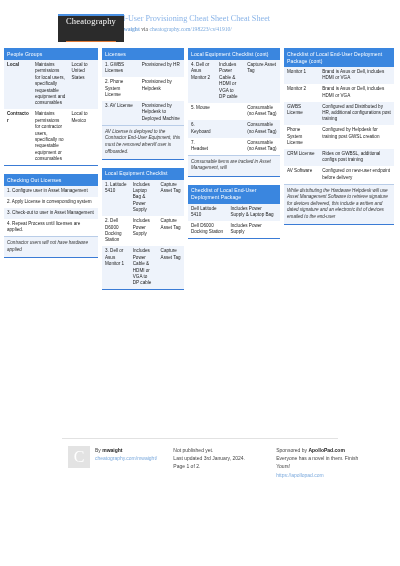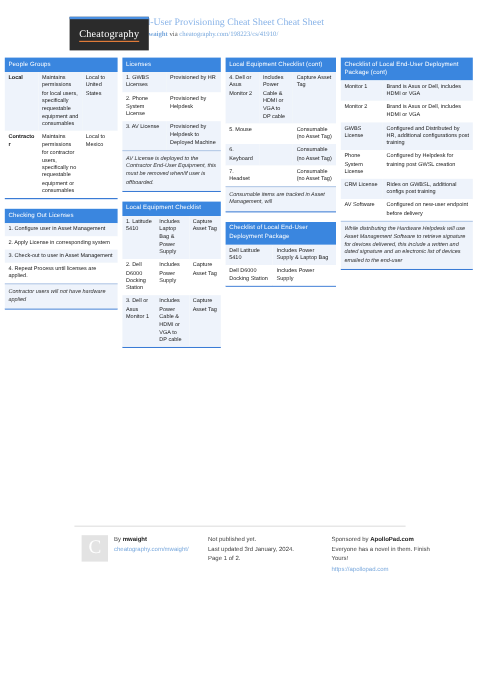--- a/index.html
+++ b/index.html
@@ -16,21 +16,21 @@
   .logo-wrap{width:108px;padding-left:58px;box-sizing:border-box;}
   .logo{
     background:#2b2b2b;color:#fff;
     width:66px;height:26px;
     display:flex;align-items:center;justify-content:center;
     border-top:2px solid #4a90e2;
     font-family:"Liberation Serif", serif;
     font-size:8.5px;letter-spacing:.2px;
     position:relative;
   }
-  .logo span{border-bottom:1px solid #e07b39;padding-bottom:1px;}
+  .logo span{border-bottom:1px solid #e07b39;padding-bottom:15px;}
   .titles{padding-left:4px;}
   .title{
     color:#8ab4e8;font-family:"Liberation Serif", serif;
     font-size:8.2px;line-height:10px;white-space:nowrap;
   }
   .subtitle{
     font-size:5.6px;line-height:8px;color:#555;margin-top:1px;
     font-family:"Liberation Serif", serif;white-space:nowrap;
   }
   .subtitle a{color:#7aa9dd;text-decoration:none;}

